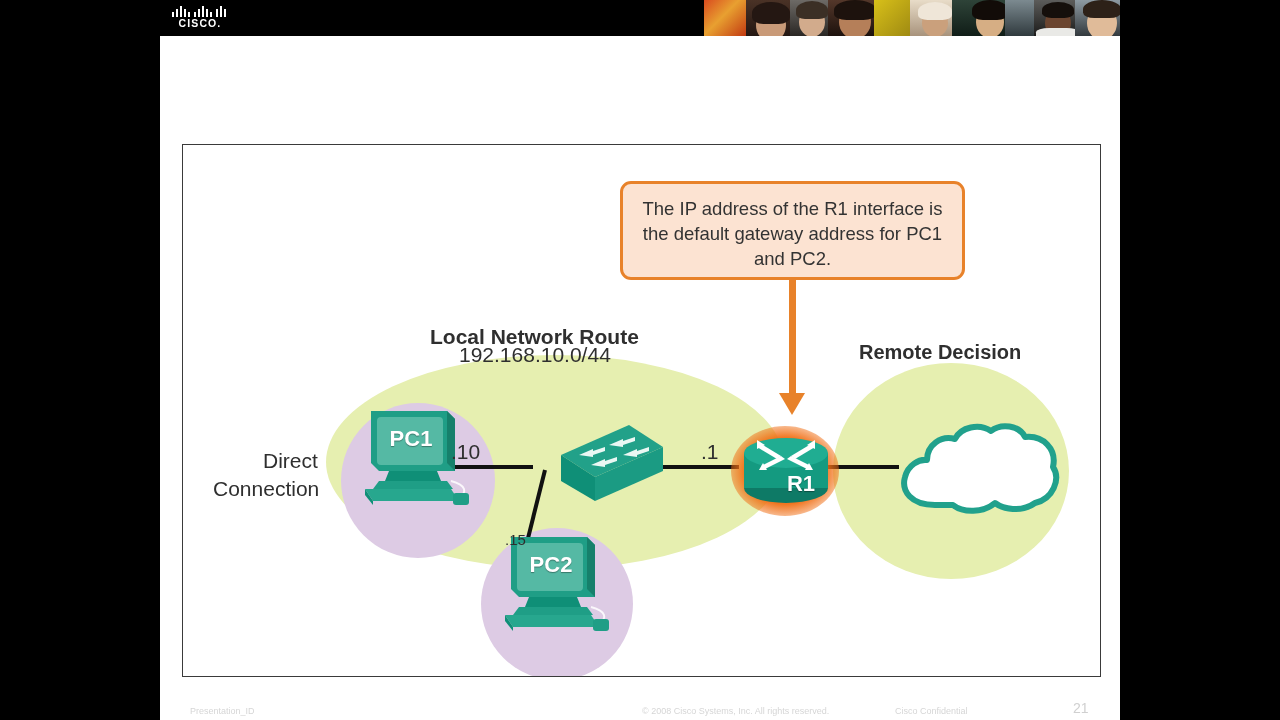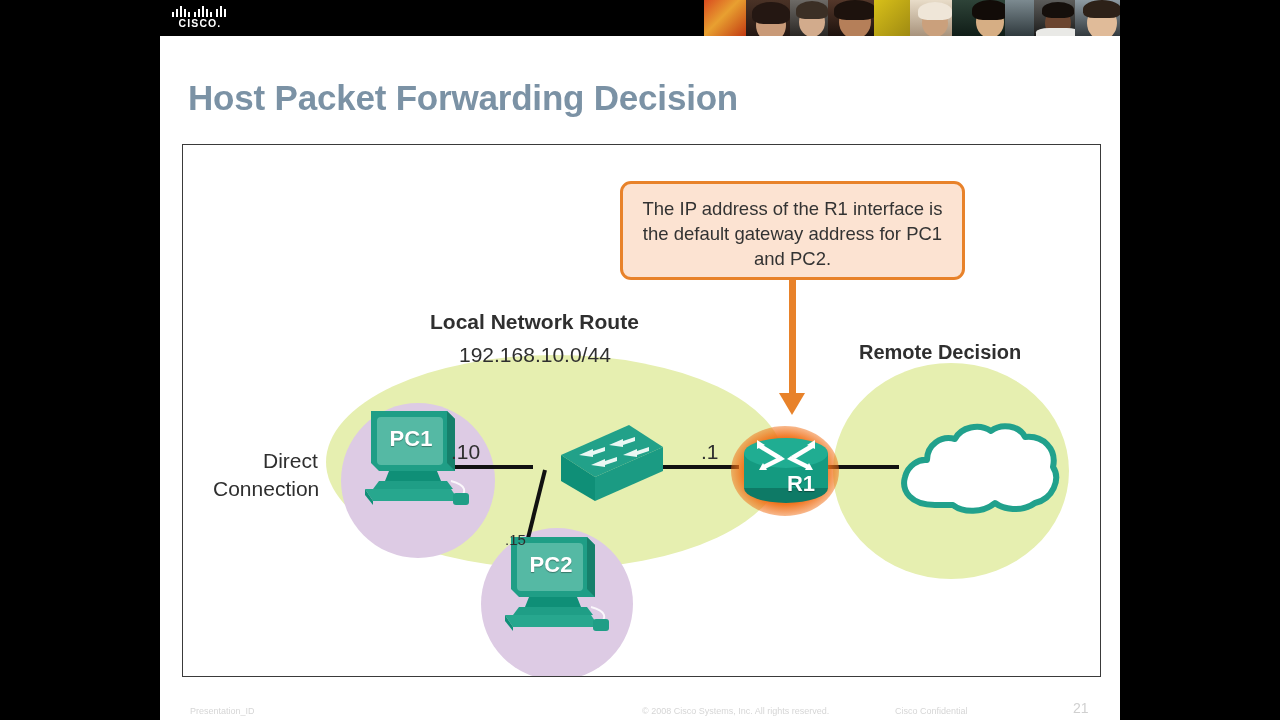--- a/index.html
+++ b/index.html
@@ -251,21 +251,20 @@
       </div>
       <div class="photo-cell" style="width:52px;background:linear-gradient(180deg,#8d9aa2,#33393d)">
         <span class="face" style="left:12px;top:6px;width:30px;height:34px;background:#e0bb99"></span>
         <span class="face" style="left:8px;top:0px;width:38px;height:18px;background:#2d2118;border-radius:50% 50% 30% 30%"></span>
       </div>
     </div>
   </div>
 
   <div class="slide">
 
-    <div class="slide-title">Host Packet Forwarding Decision</div>
 
     <div class="content-frame">
 
       <div class="dgm ellipse-green" style="left:143px;top:210px;width:458px;height:214px;"></div>
 
       <div class="dgm ellipse-green" style="left:650px;top:218px;width:236px;height:216px;"></div>
 
       <div class="dgm circle-lav" style="left:158px;top:258px;width:154px;height:155px;"></div>
 
       <div class="dgm circle-lav" style="left:298px;top:383px;width:152px;height:152px;"></div>
@@ -354,21 +353,21 @@
                    C106,6 124,8 130,20 C148,18 162,32 158,50
                    C166,62 158,82 140,86 C126,96 108,92 100,86
                    C88,96 68,96 58,88 Z" fill="#ffffff" stroke="#21a18c" stroke-width="6" stroke-linejoin="round"></path>
         </svg>
       </div>
 
       <div class="dgm callout" style="left:437px;top:36px;width:345px;height:99px;">The IP address of the R1 interface is the default gateway address for PC1 and PC2.</div>
       <div class="dgm callout-stem" style="left:606px;top:135px;height:115px;"></div>
       <div class="dgm callout-head" style="left:596px;top:248px;"></div>
 
-      <div class="dgm label-bold" style="left:247px;top:165px;font-size:21px;">Local Network Route</div>
+      <div class="dgm label-bold" style="left:247px;top:180px;font-size:21px;">Local Network Route</div>
       <div class="dgm label-reg" style="left:276px;top:198px;font-size:21px;">192.168.10.0/44</div>
 
       <div class="dgm label-bold" style="left:676px;top:196px;font-size:20px;">Remote Decision</div>
 
       <div class="dgm label-reg" style="left:80px;top:304px;font-size:21px;">Direct</div>
       <div class="dgm label-reg" style="left:30px;top:332px;font-size:21px;">Connection</div>
 
       <div class="dgm label-reg" style="left:268px;top:295px;font-size:21px;">.10</div>
       <div class="dgm label-reg" style="left:322px;top:386px;font-size:15px;">.15</div>
       <div class="dgm label-reg" style="left:518px;top:295px;font-size:21px;">.1</div>

